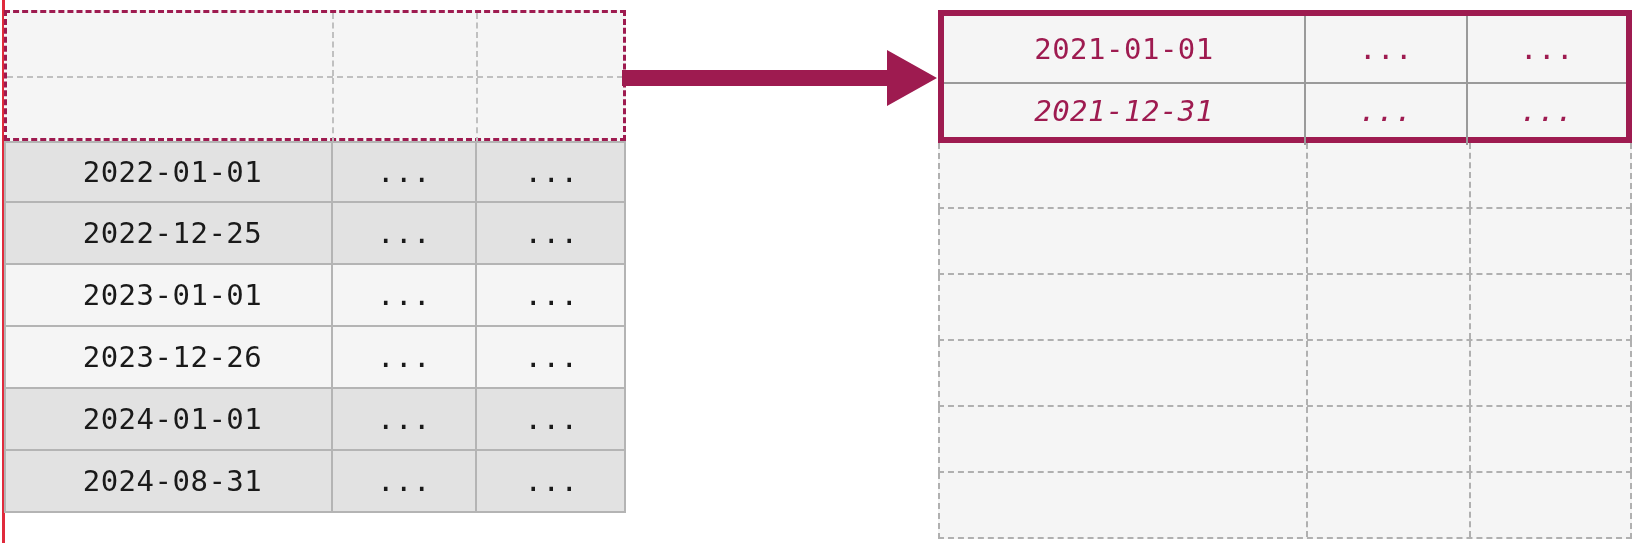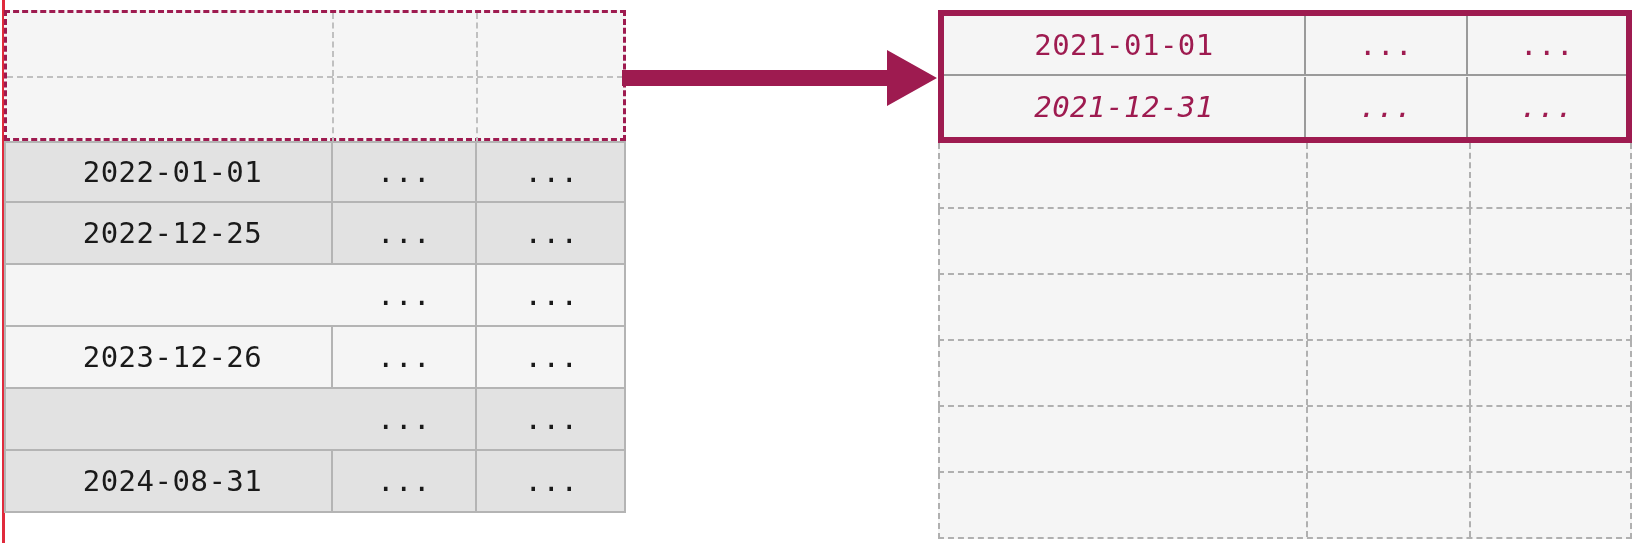--- a/index.html
+++ b/index.html
@@ -124,21 +124,21 @@
     height: 133px;
     box-sizing: border-box;
     border: 6px solid #9e1b50;
     background: #f5f5f5;
     z-index: 3;
   }
   .dst-hl-row {
     position: absolute;
     left: 0;
     width: 100%;
-    height: 60px;
+    height: 68px;
     box-sizing: border-box;
   }
   .dst-hl-row.r0 { top: 0;    border-bottom: 2px solid #9a9a9a; }
   .dst-hl-row.r1 { top: 61px; font-style: italic; }
   .dst-hl-cell {
     position: absolute;
     top: 0;
     height: 100%;
     box-sizing: border-box;
     display: flex;
@@ -208,31 +208,33 @@
         <div class="src-cell c2">...</div>
       </div>
 
       <div class="src-row shade-dark">
         <div class="src-cell c0">2022-12-25</div>
         <div class="src-cell c1">...</div>
         <div class="src-cell c2">...</div>
       </div>
 
       <div class="src-row shade-light">
+        <div class="src-cell c0">2023-01-01</div>
         <div class="src-cell c1">...</div>
         <div class="src-cell c2">...</div>
       </div>
 
       <div class="src-row shade-light">
         <div class="src-cell c0">2023-12-26</div>
         <div class="src-cell c1">...</div>
         <div class="src-cell c2">...</div>
       </div>
 
       <div class="src-row shade-dark">
+        <div class="src-cell c0">2024-01-01</div>
         <div class="src-cell c1">...</div>
         <div class="src-cell c2">...</div>
       </div>
 
       <div class="src-row shade-dark">
         <div class="src-cell c0">2024-08-31</div>
         <div class="src-cell c1">...</div>
         <div class="src-cell c2">...</div>
       </div>
 

